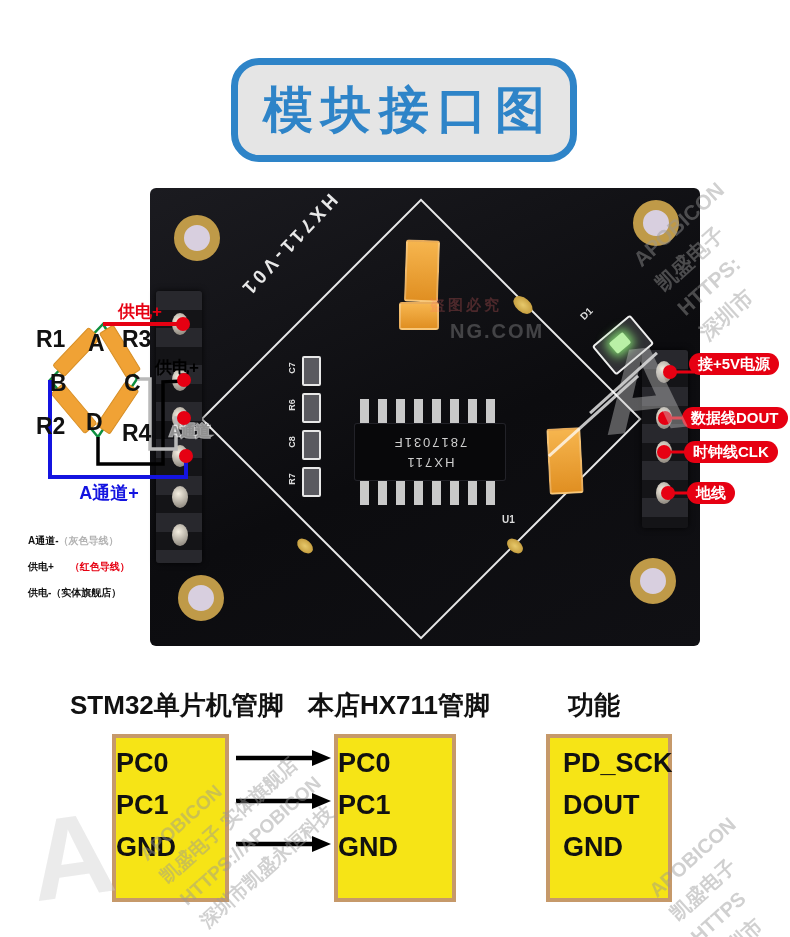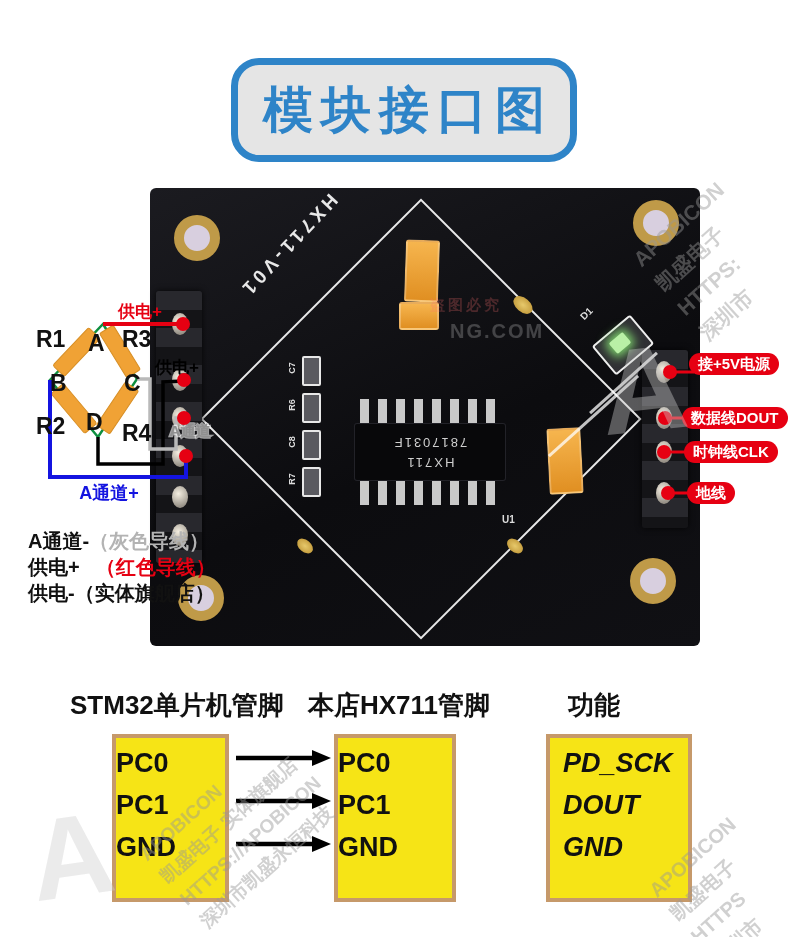--- a/index.html
+++ b/index.html
@@ -46,21 +46,21 @@
   .bwm-notice{color:rgba(255,110,110,.25);font-size:15px;letter-spacing:3px;font-weight:bold;}
 
   
   .overlay{position:absolute;left:0;top:0;z-index:3;pointer-events:none;}
 
   
   .pill{z-index:4;background:#e60012;color:#fff;font-size:15px;font-weight:bold;
         padding:2px 9px;border-radius:12px;line-height:18px;white-space:nowrap;}
 
   
-  .legend{left:28px;top:528px;z-index:2;font-size:20px;font-weight:bold;line-height:26px;}
+  .legend{left:28px;top:528px;z-index:2;font-size:10px;font-weight:bold;line-height:26px;}
   .lw-gray{color:#b3b3b3;}  .lw-blue{color:#1414e0;}  .lw-red{color:#e60012;margin-left:16px;}  .lw-black{color:#111;}
 
   
   .tbl-h{top:688px;font-size:26px;font-weight:bold;z-index:2;white-space:nowrap;}
   .pin-box{top:734px;height:168px;background:#f6e416;border:4px solid #c6996a;box-sizing:border-box;
            z-index:2;padding-top:4px;}
   .pin-box .row{font-size:27px;font-weight:bold;line-height:42px;height:42px;}
   .rows-center .row{text-align:left;}
   .rows-left .row{text-align:left;padding-left:13px;}
 
@@ -226,21 +226,21 @@
   <div class="abs pin-box rows-center" style="left:112px;width:117px;">
     <div class="row">PC0</div>
     <div class="row">PC1</div>
     <div class="row">GND</div>
   </div>
   <div class="abs pin-box rows-center" style="left:334px;width:122px;">
     <div class="row">PC0</div>
     <div class="row">PC1</div>
     <div class="row">GND</div>
   </div>
-  <div class="abs pin-box rows-left" style="left:546px;width:146px;font-style:italic;">
+  <div class="abs pin-box rows-left" style="left:546px;width:126px;">
     <div class="row">PD_SCK</div>
     <div class="row">DOUT</div>
     <div class="row">GND</div>
   </div>
 
   <div class="abs wm" style="left:655px;top:195px;transform:rotate(-42deg);font-size:21px;line-height:33px;">
     <div>APOBICON</div>
     <div>凯盛电子</div>
     <div>HTTPS:</div>
     <div>深圳市</div>

